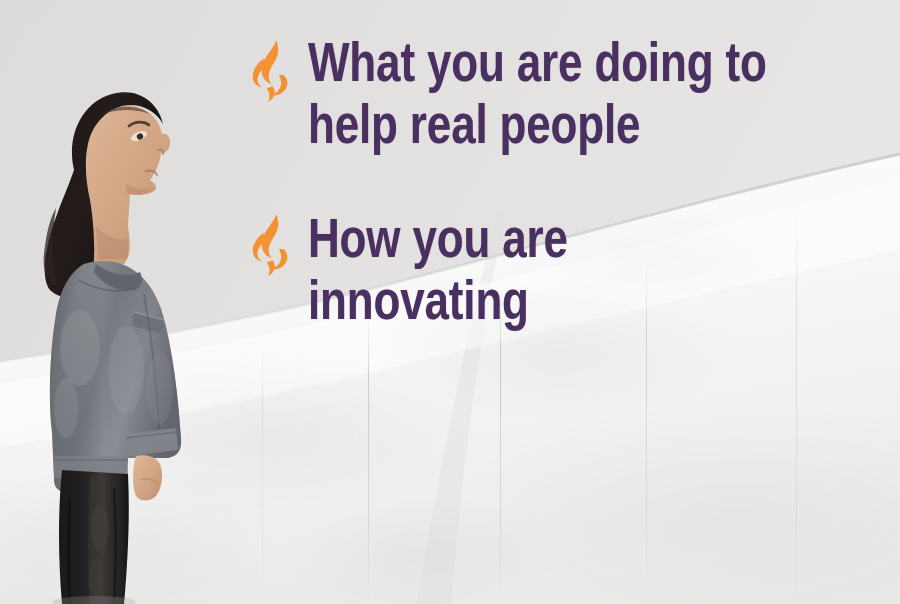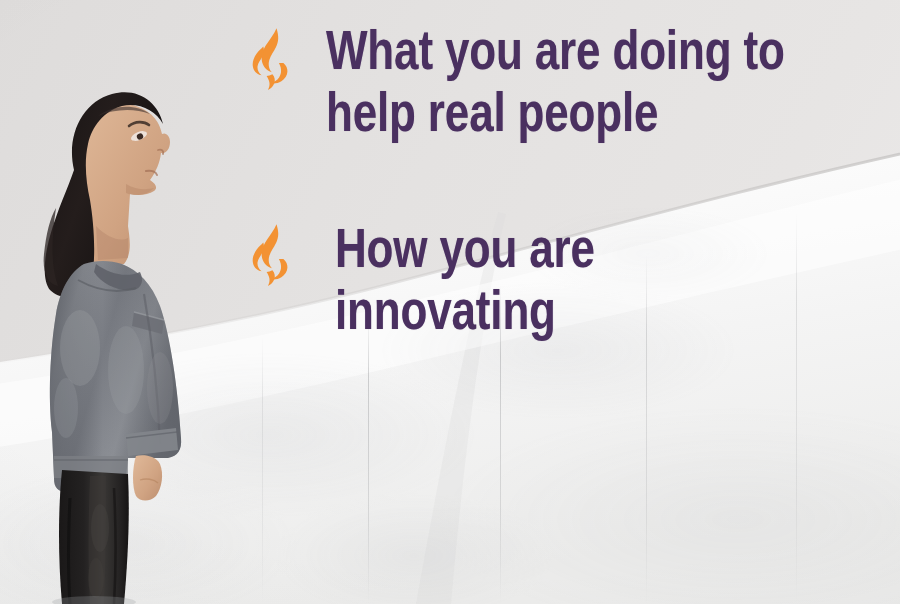--- a/index.html
+++ b/index.html
@@ -80,22 +80,22 @@
     left: 250px;
     top: 0;
     width: 650px;
     height: 604px;
   }
   .bullet-row {
     position: absolute;
     display: flex;
     align-items: flex-start;
   }
-  .bullet-row.r0 { top: 20px;  left: 0; gap: 18px; }
-  .bullet-row.r1 { top: 218px; left: 0; gap: 27px; }
+  .bullet-row.r0 { top: 32px;  left: 0; }
+  .bullet-row.r1 { top: 208px; left: 0; }
   .bullet-row.r2 { top: 398px; left: 0; }
 
   .flame-icon {
     flex: 0 0 auto;
     width: 44px;
     height: 66px;
     margin-right: 14px;
     margin-top: 6px;
   }
   .bullet-row.r1 .flame-icon,

